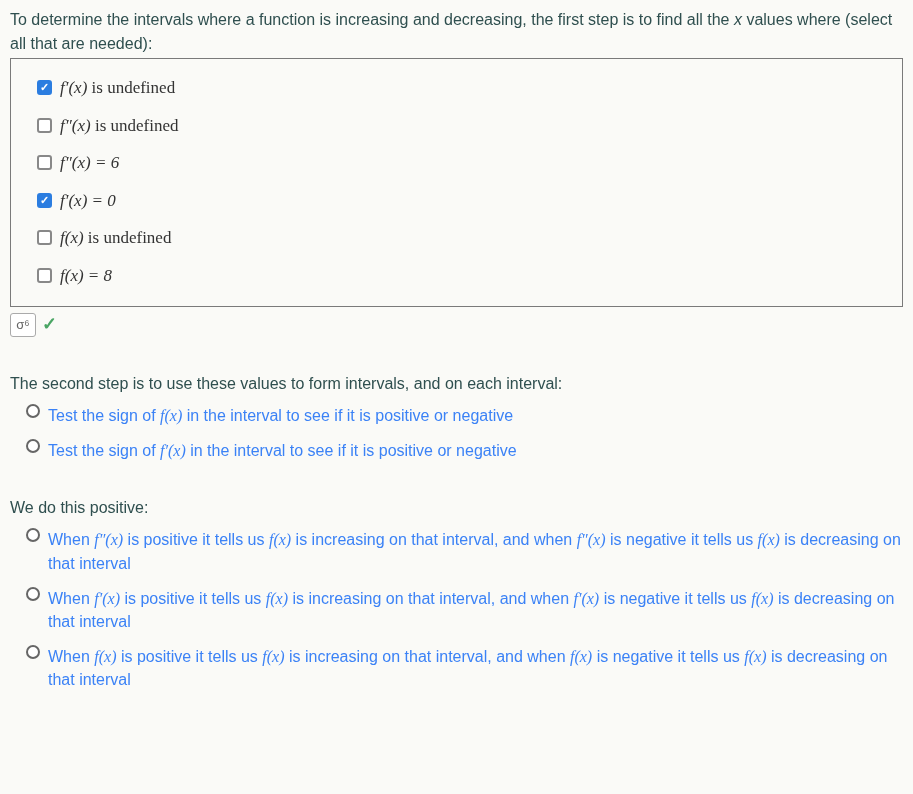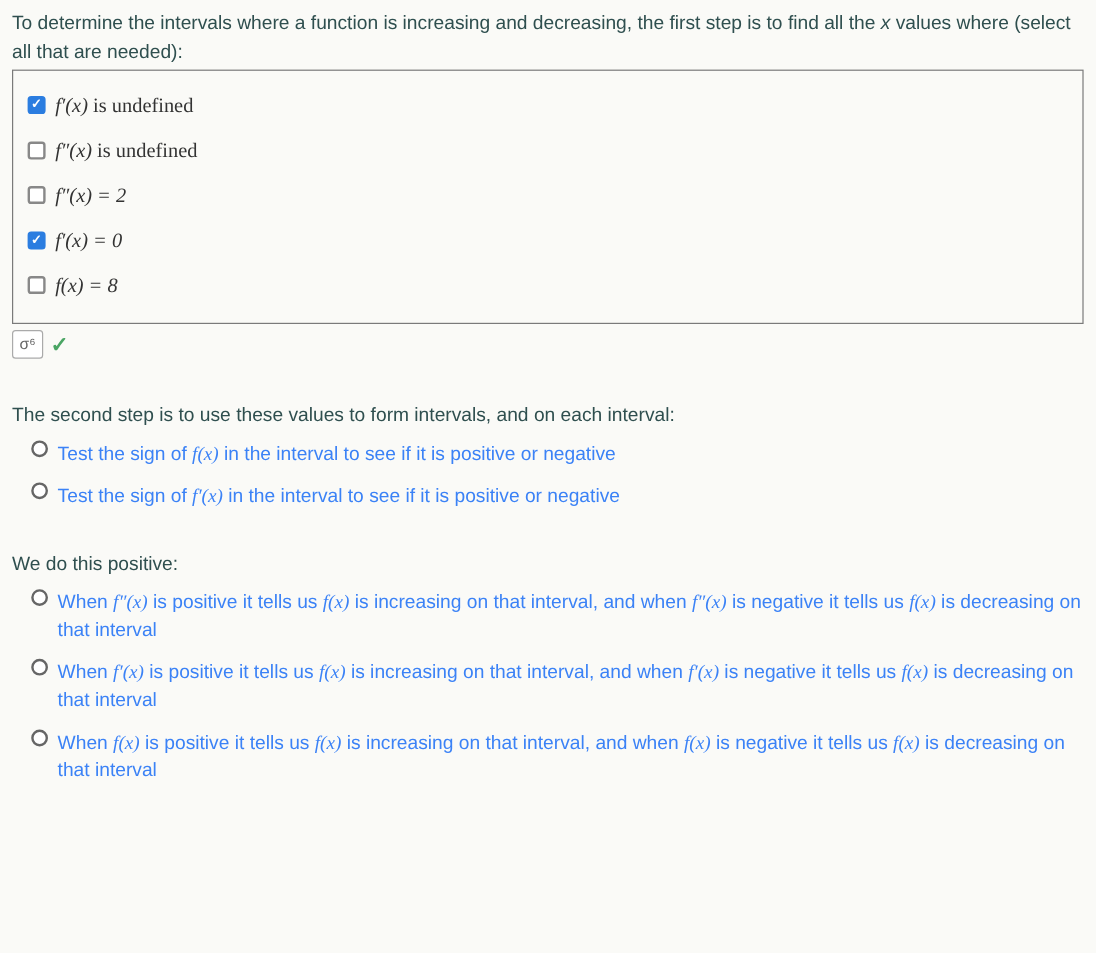--- a/index.html
+++ b/index.html
@@ -12,21 +12,21 @@
       padding: 8px 10px;
       line-height: 1.5;
     }
     .question-intro {
       margin-bottom: 2px;
       color: #2f4f4f;
     }
     .italic-var { font-style: italic; }
     .answer-box {
       border: 1px solid #7a7a7a;
-      padding: 10px 12px 6px 8px;
+      padding: 10px 12px 6px 22px;
       margin-bottom: 0;
       background: transparent;
       position: relative;
     }
     .option-row {
       display: flex;
       align-items: center;
       margin: 6px 0 12px 4px;
       gap: 8px;
     }
@@ -128,25 +128,29 @@
   <div class="option-row">
     <span class="checkbox checked"></span>
     <span class="option-label"><span class="math">f′(x)</span><span> is undefined</span></span>
   </div>
   <div class="option-row">
     <span class="checkbox"></span>
     <span class="option-label"><span class="math">f″(x)</span><span> is undefined</span></span>
   </div>
   <div class="option-row">
     <span class="checkbox"></span>
-    <span class="option-label"><span class="math">f″(x) = 2</span><span></span></span>
+    <span class="option-label"><span class="math">f″(x) = 6</span><span></span></span>
   </div>
   <div class="option-row">
     <span class="checkbox checked"></span>
     <span class="option-label"><span class="math">f′(x) = 0</span><span></span></span>
+  </div>
+  <div class="option-row">
+    <span class="checkbox"></span>
+    <span class="option-label"><span class="math">f(x)</span><span> is undefined</span></span>
   </div>
   <div class="option-row">
     <span class="checkbox"></span>
     <span class="option-label"><span class="math">f(x) = 8</span><span></span></span>
   </div>
 </div>
 
 <div class="grade-row">
   <span class="grade-btn">σ⁶</span>
   <span class="correct-check">✓</span>

